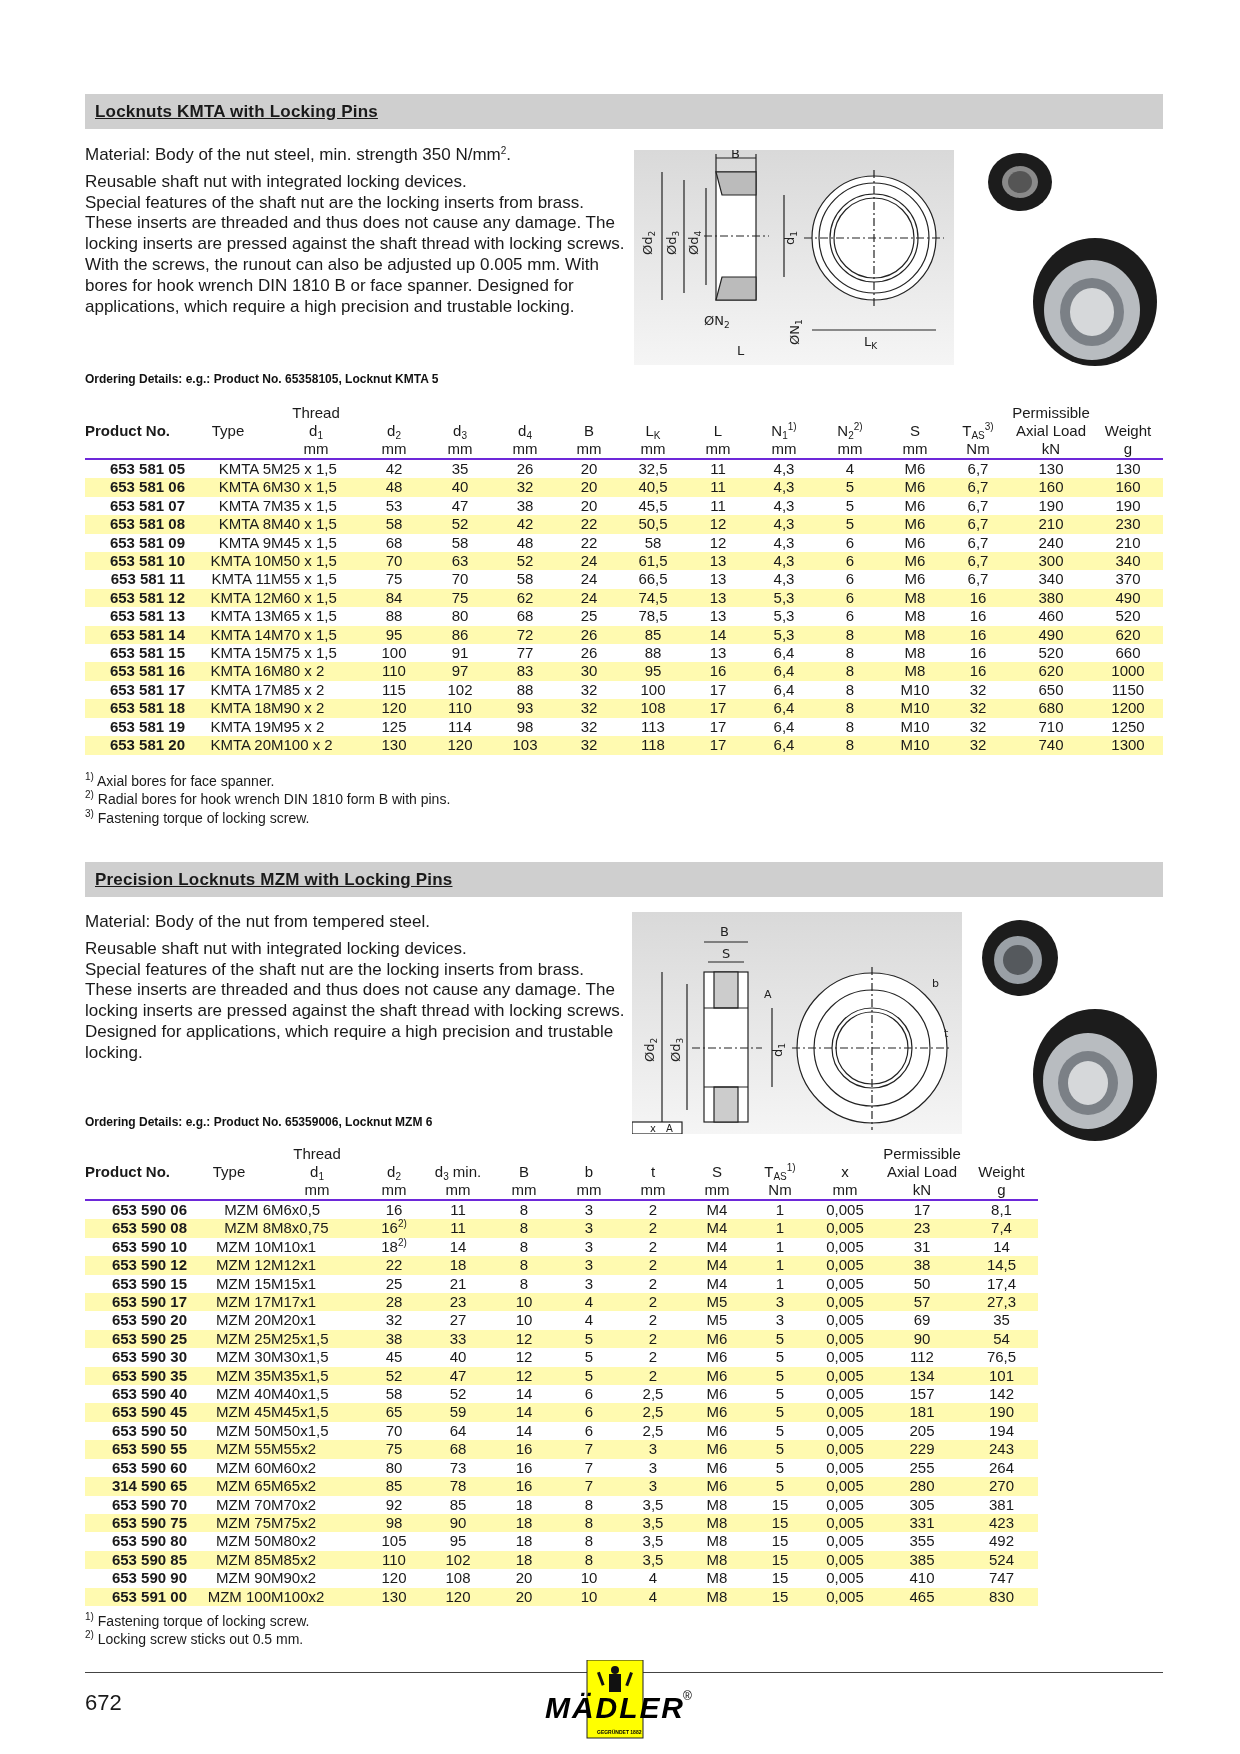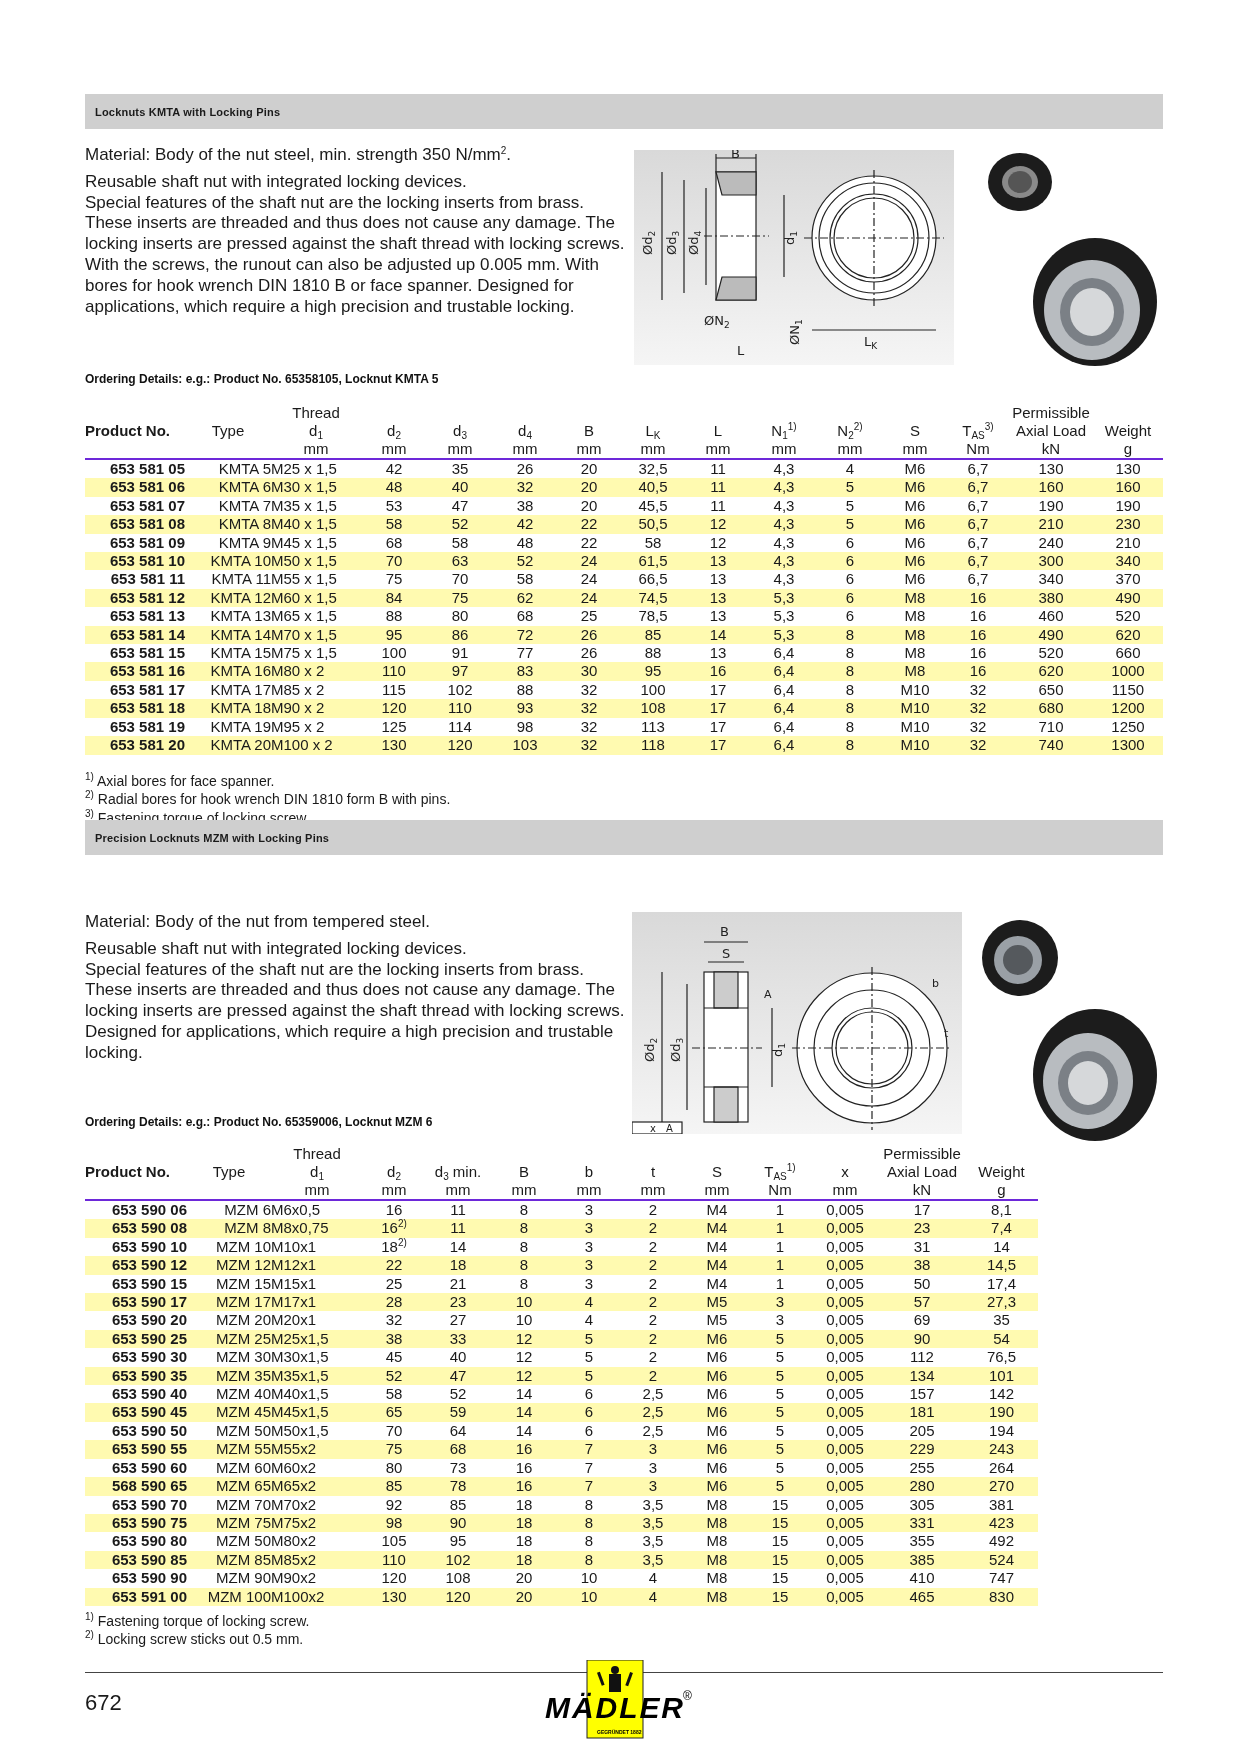--- a/index.html
+++ b/index.html
@@ -1,20 +1,20 @@
 <!DOCTYPE html>
 <html><head>
 <meta charset="utf-8">
 <style>
   html, body { margin: 0; padding: 0; background: #ffffff; }
   body { width: 1240px; height: 1754px; position: relative; overflow: hidden;
          font-family: "Liberation Sans", "DejaVu Sans", sans-serif; color: #1a1a1a; }
   .section-bar { position: absolute; left: 85px; width: 1078px; height: 35px; background: #cfcfcf;
                  box-sizing: border-box; padding-left: 10px; display: flex; align-items: center; }
-  .section-bar span { font-weight: bold; font-size: 11px; letter-spacing: 0.2px; }
+  .section-bar span { font-weight: bold; font-size: 17px; letter-spacing: 0.2px; text-decoration: underline; }
   .desc { position: absolute; left: 85px; width: 540px; font-size: 17px; line-height: 20.8px; color: #1a1a1a; }
   .desc p { margin: 0; }
   .desc .mat { margin-bottom: 6px; }
   .desc b { font-weight: normal; text-align: right; }
   .order { position: absolute; left: 85px; font-size: 12px; font-weight: bold; color: #111; }
   .figure { position: absolute; background: linear-gradient(#d9d9d9, #f5f5f5); }
   .photo { position: absolute; }
   table.spec { position: absolute; left: 85px; border-collapse: collapse; font-size: 15px; }
   table.spec th { font-weight: normal; font-size: 15px; line-height: 18px; vertical-align: bottom;
                   padding: 0; text-align: center; border-bottom: 2px solid #6d28d9; }
@@ -413,21 +413,21 @@
       </tr>
     </tbody>
 </table>
 
 <div class="notes" id="kmta-notes" style="top:772px;">
     <div><sup>1)</sup><span> Axial bores for face spanner.</span></div>
     <div><sup>2)</sup><span> Radial bores for hook wrench DIN 1810 form B with pins.</span></div>
     <div><sup>3)</sup><span> Fastening torque of locking screw.</span></div>
   </div>
 
-<div class="section-bar" style="top:820px;">
+<div class="section-bar" style="top:862px;">
   <span>Precision Locknuts MZM with Locking Pins</span>
 </div>
 
 <div class="desc" style="top:912px;">
   <p class="mat"><b>Material:</b><span> Body of the nut from tempered steel.</span></p>
   <p>Reusable shaft nut with integrated locking devices.</p>
   <p>Special features of the shaft nut are the locking inserts from brass. These inserts are threaded and thus does not cause any damage. The locking inserts are pressed against the shaft thread with locking screws. Designed for applications, which require a high precision and trustable locking.</p>
 </div>
 
 <div class="figure" style="left:632px; top:912px; width:330px; height:222px;">
@@ -738,21 +738,21 @@
         <td>16</td>
         <td>7</td>
         <td>3</td>
         <td>M6</td>
         <td>5</td>
         <td>0,005</td>
         <td>255</td>
         <td>264</td>
       </tr>
       <tr class="alt">
-        <td class="pn">568 590 65</td>
+        <td class="pn">314 590 65</td>
         <td class="ty">MZM 65</td>
         <td class="th">M65x2</td>
         <td><span>85</span><sup></sup></td>
         <td>78</td>
         <td>16</td>
         <td>7</td>
         <td>3</td>
         <td>M6</td>
         <td>5</td>
         <td>0,005</td>

